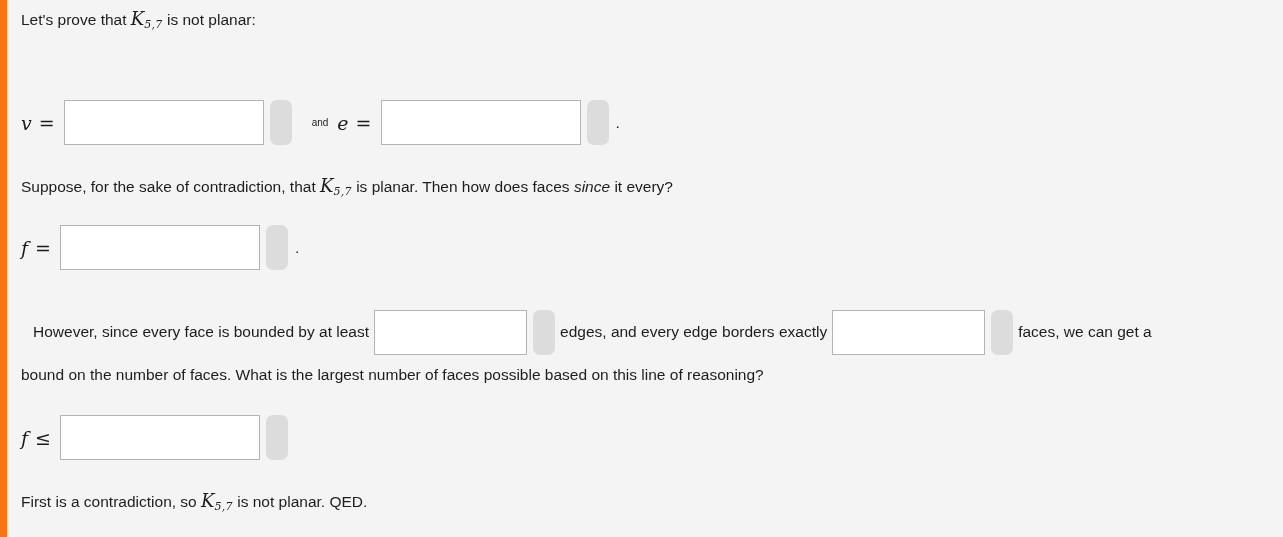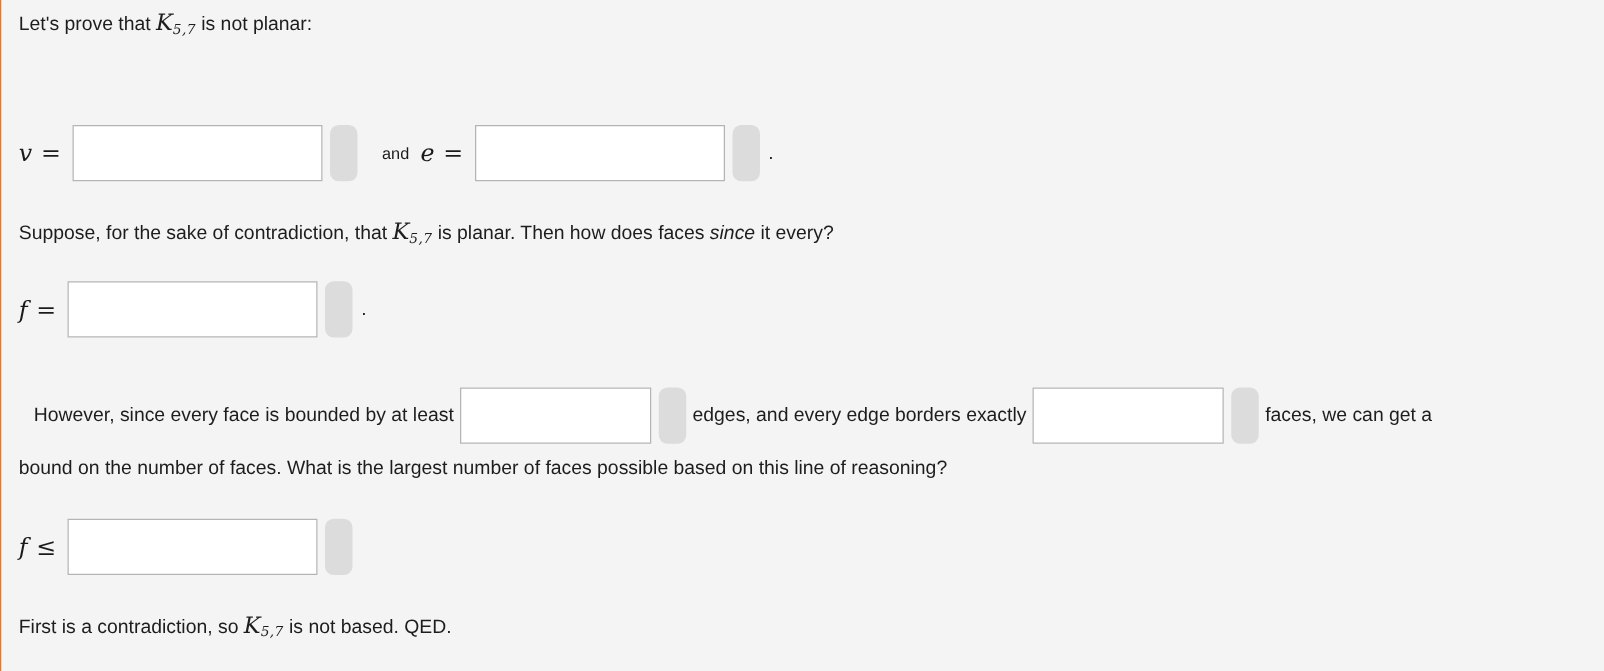--- a/index.html
+++ b/index.html
@@ -12,21 +12,21 @@
     background: #f4f4f4;
     font-family: "Liberation Sans", sans-serif;
     color: #1a1a1a;
     overflow: hidden;
   }
   #page {
     position: relative;
     width: 1283px;
     height: 537px;
     background: #f4f4f4;
-    border-left: 1px solid #f97316;
+    border-left: 7px solid #f97316;
     box-sizing: border-box;
     padding: 0 0 0 14px;
   }
 
   
   .line {
     font-size: 15.5px;
     line-height: 1.25;
     color: #1d1d1d;
     white-space: nowrap;
@@ -95,21 +95,21 @@
     background: #dcdcdc;
     border-radius: 7px;
     flex: 0 0 auto;
   }
   .trail {
     font-size: 15.5px;
     margin-left: 7px;
     color: #1d1d1d;
   }
   .conj {
-    font-size: 13px;
+    font-size: 10px;
     margin: 0 9px 0 20px;
   }
 
   
   .field-group.inline {
     display: inline-flex;
     align-items: center;
     vertical-align: middle;
     margin: 0 5px;
   }
@@ -195,16 +195,16 @@
     </span>
     <span class="field-group">
       <input class="ans-input" type="text" placeholder="" style="">
       <span class="ans-tab"></span>
     </span>
   </div>
 
   <div class="line pos" style="top:490px;">
     <span>First is a contradiction, so</span>
     <span class="mathK">K<sub>5,7</sub></span>
-    <span>is not based. QED.</span>
+    <span>is not planar. QED.</span>
   </div>
 
 </div>
 
 </body></html>

